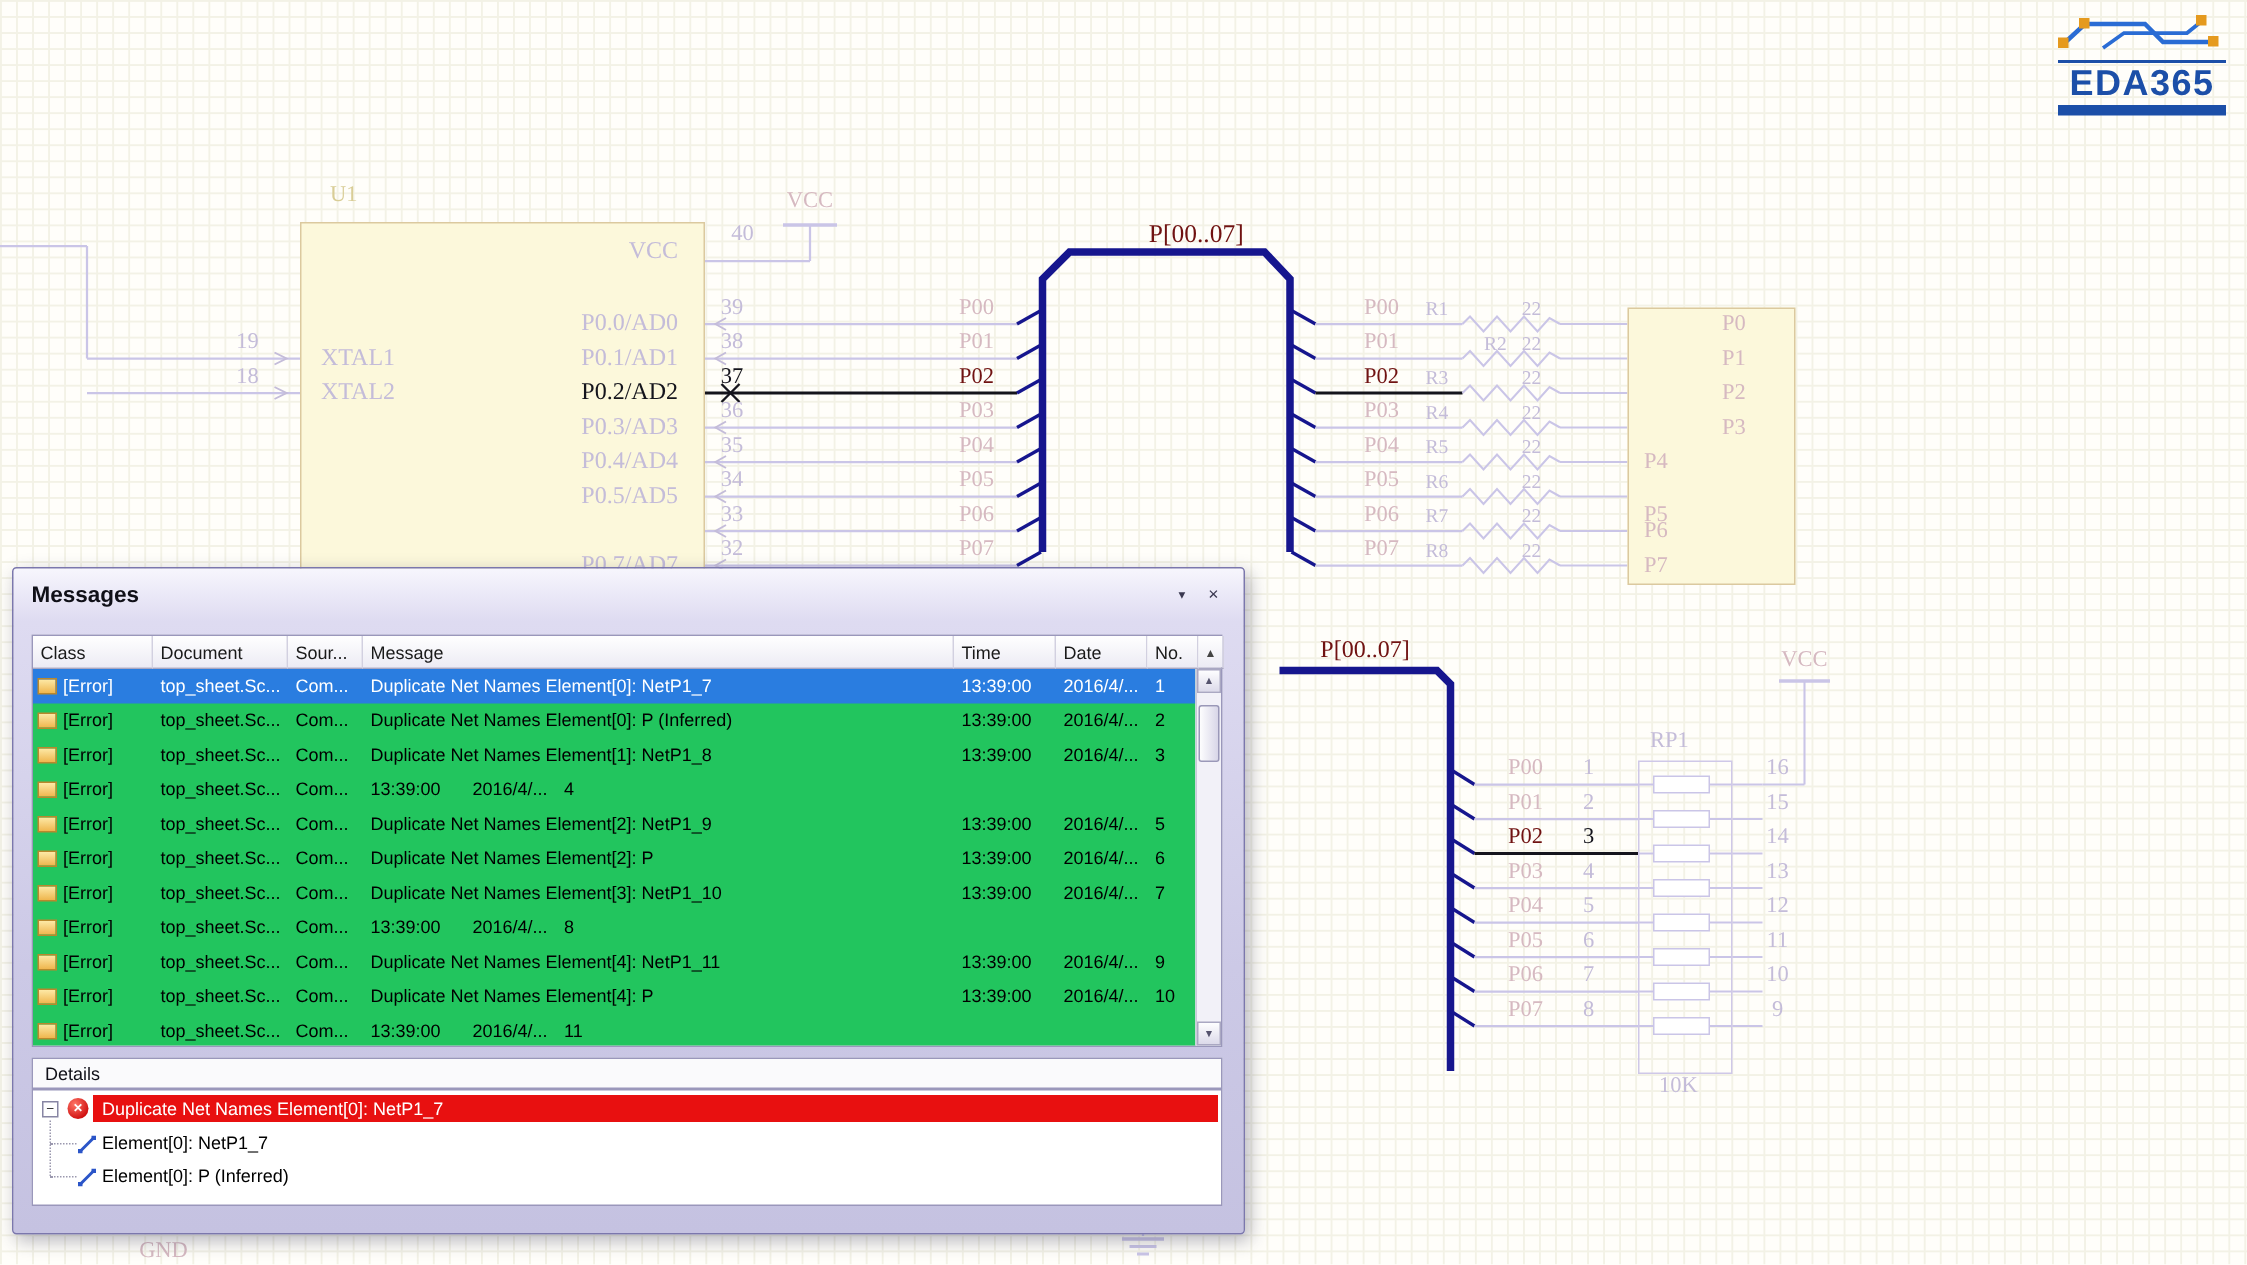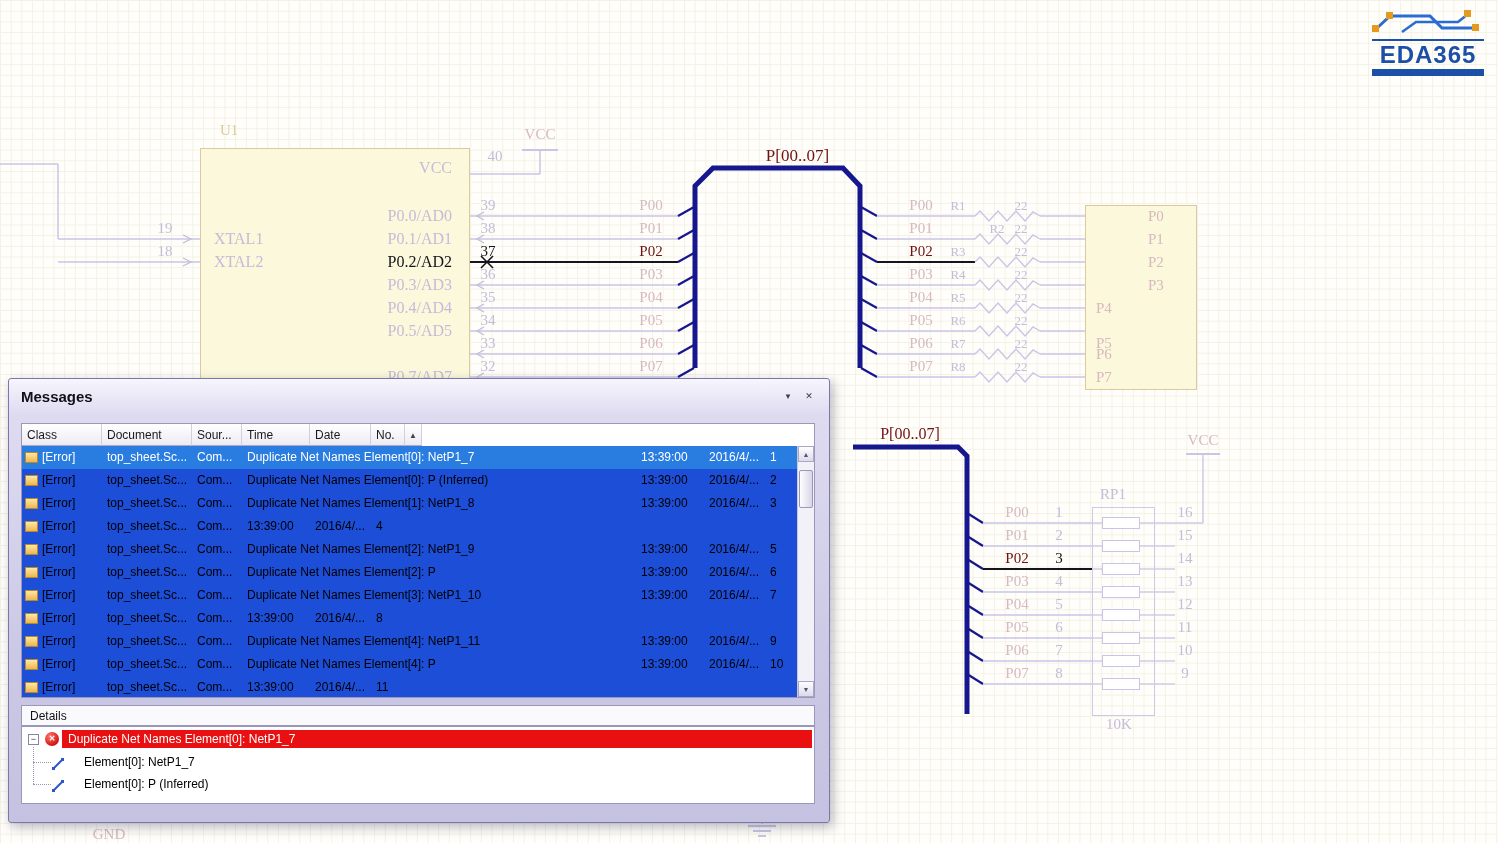--- a/index.html
+++ b/index.html
@@ -18,37 +18,37 @@
 
 .dlg{position:absolute;left:8px;top:378px;width:822px;height:445px;border:1px solid #7b77ad;border-radius:3px;
  background:linear-gradient(180deg,#f7f6fd 0%,#dedbf1 8%,#ccc9e6 60%,#c5c2e1 100%);
  box-shadow:3px 4px 12px rgba(50,50,80,.35)}
 .dlg-title{position:absolute;left:12px;top:6px;height:24px;font-size:15px;font-weight:bold;color:#101018;line-height:24px}
 .dlg-btn{position:absolute;top:10px;width:18px;height:15px;font-size:9px;line-height:15px;text-align:center;color:#3a3850;cursor:default}
 .tbl{position:absolute;left:12px;top:44px;width:794px;height:275px;border:1px solid #9a97bb;background:#fff}
 .thead{display:flex;position:absolute;left:0;top:0;right:0;height:22px}
 .th{height:22px;flex:none;background:linear-gradient(#ffffff,#ecebf4);border-right:1px solid #d2d0e0;border-bottom:1px solid #a9a7c2;font-size:12px;color:#1a1a1a;padding:4px 0 0 5px;white-space:nowrap;overflow:hidden}
 .thsort{padding:7px 0 0 0;text-align:center;font-size:8px;color:#444}
-.tbody{position:absolute;left:0;top:22px;right:17px;bottom:0;overflow:hidden;background:#1d4ed8}
+.tbody{position:absolute;left:0;top:22px;right:17px;bottom:0;overflow:hidden;background:#22c55e}
 .row{display:flex;height:23px;align-items:center}
 .row.sel{background:#2a7de0;color:#fff}
 .cell{flex:none;padding-left:5px;font-size:12px;white-space:nowrap;overflow:hidden;height:23px;line-height:23px}
 .cls{display:flex;align-items:center;gap:4px}
 .clsic{width:13px;height:11px;flex:none;background:linear-gradient(#fde9a6,#efb64e);border:1px solid #b9882c;margin-left:3px}
 .sb{position:absolute;top:22px;right:0;width:17px;bottom:0;background:#f2f1f8;border-left:1px solid #cac8da}
 .sb-btn{position:absolute;left:0;width:16px;height:16px;background:linear-gradient(#fefeff,#dcdaea);border:1px solid #aaa8c2;font-size:7px;text-align:center;line-height:15px;color:#55536e}
 .up{top:0}.dn{bottom:0}
 .sb-thumb{position:absolute;left:1px;top:24px;width:14px;height:38px;background:linear-gradient(90deg,#fdfdfe,#d8d6e8);border:1px solid #9a98b8;border-radius:2px}
 .det-h{position:absolute;left:12px;top:326px;width:794px;height:21px;border:1px solid #9a97bb;background:#fafafc;font-size:12px;color:#101018;padding:3px 0 0 8px}
 .det{position:absolute;left:12px;top:347px;width:794px;height:78px;border:1px solid #9a97bb;background:#fff}
 .expbox{position:absolute;left:6px;top:7px;width:11px;height:11px;border:1px solid #8886a4;background:#fff;font-size:9px;line-height:9px;text-align:center;color:#333}
 .erric{position:absolute;left:23px;top:5px;width:14px;height:14px;border-radius:50%;background:radial-gradient(circle at 35% 30%,#ff7668,#cf0f0f 75%);color:#fff;font-size:8px;line-height:14px;text-align:center;font-weight:bold}
 .redbar{position:absolute;left:40px;right:2px;top:3px;height:18px;background:#e81010;color:#fff;font-size:12px;line-height:18px;padding-left:6px;white-space:nowrap;overflow:hidden}
 .vdot{position:absolute;left:11px;top:20px;height:37px;border-left:1px dotted #9a98ae}
-.kid{position:absolute;left:30px;height:20px;display:flex;align-items:center;gap:20px}
+.kid{position:absolute;left:30px;height:20px;display:flex;align-items:center;gap:4px}
 .hdot{position:absolute;left:-19px;top:10px;width:18px;border-top:1px dotted #9a98ae}
 .kidic{width:12px;height:12px;flex:none}
 .kidtx{font-size:12px;color:#000;white-space:nowrap}
 </style>
 </head>
 <body>
 
 <div id="canvas">
   <svg id="wires" width="1498" height="843">
       <line x1="470" y1="174" x2="540" y2="174" stroke="#cac5e7" stroke-width="1.5"></line>
@@ -290,20 +290,21 @@
 <div class="dlg">
   <div class="dlg-title">Messages</div>
   <div class="dlg-btn" style="right:32px">▾</div>
   <div class="dlg-btn" style="right:11px">✕</div>
 
   <div class="tbl">
     <div class="thead" id="thead">
         <div class="th" style="width: 80px;">Class</div>
         <div class="th" style="width: 90px;">Document</div>
         <div class="th" style="width: 50px;">Sour...</div>
+        <div class="th" style="width: 394px;">Message</div>
         <div class="th" style="width: 68px;">Time</div>
         <div class="th" style="width: 61px;">Date</div>
         <div class="th" style="width: 34px;">No.</div>
         <div class="th thsort" style="width: 17px;">▲</div>
       </div>
     <div class="tbody" id="tbody">
         <div class="row sel">
           <div class="cell cls" style="width: 80px; padding-left: 0px;">
             <span class="clsic"></span>
             <span>[Error]</span>

